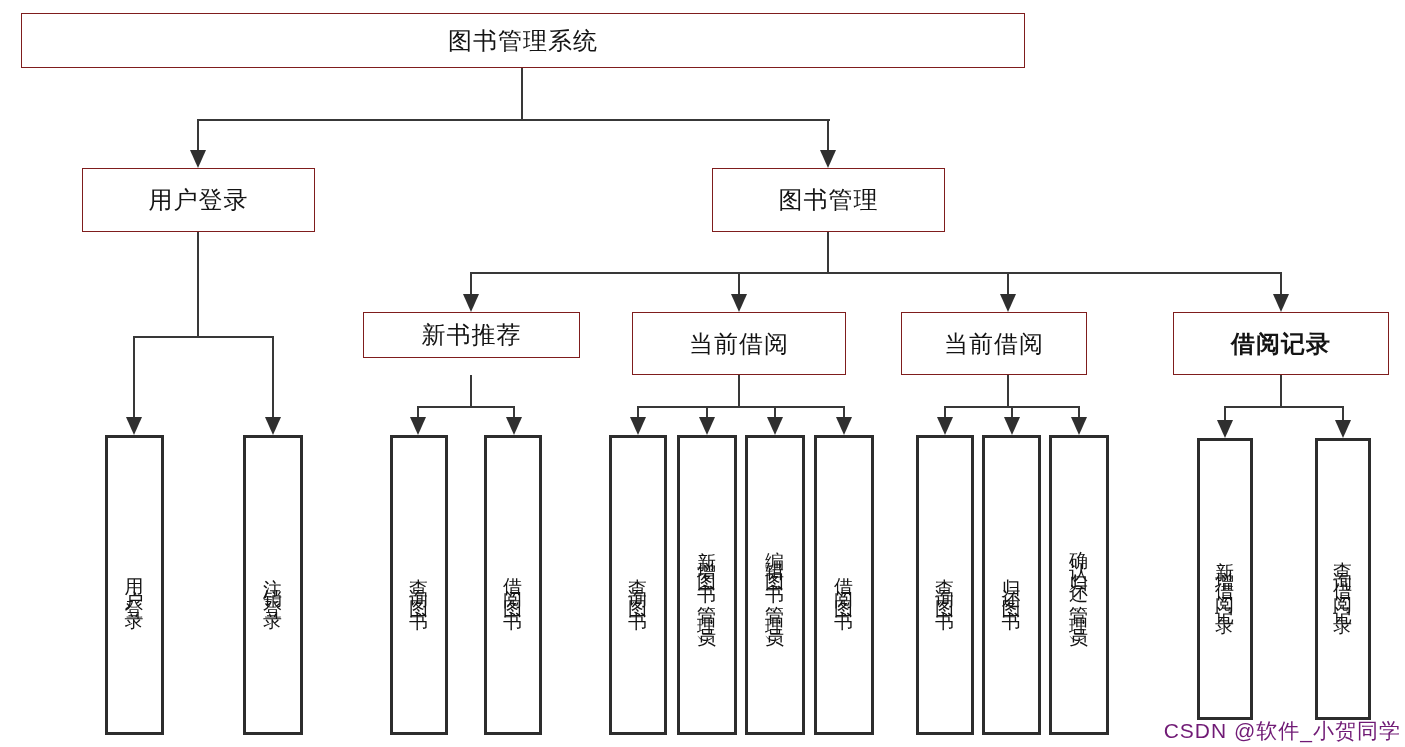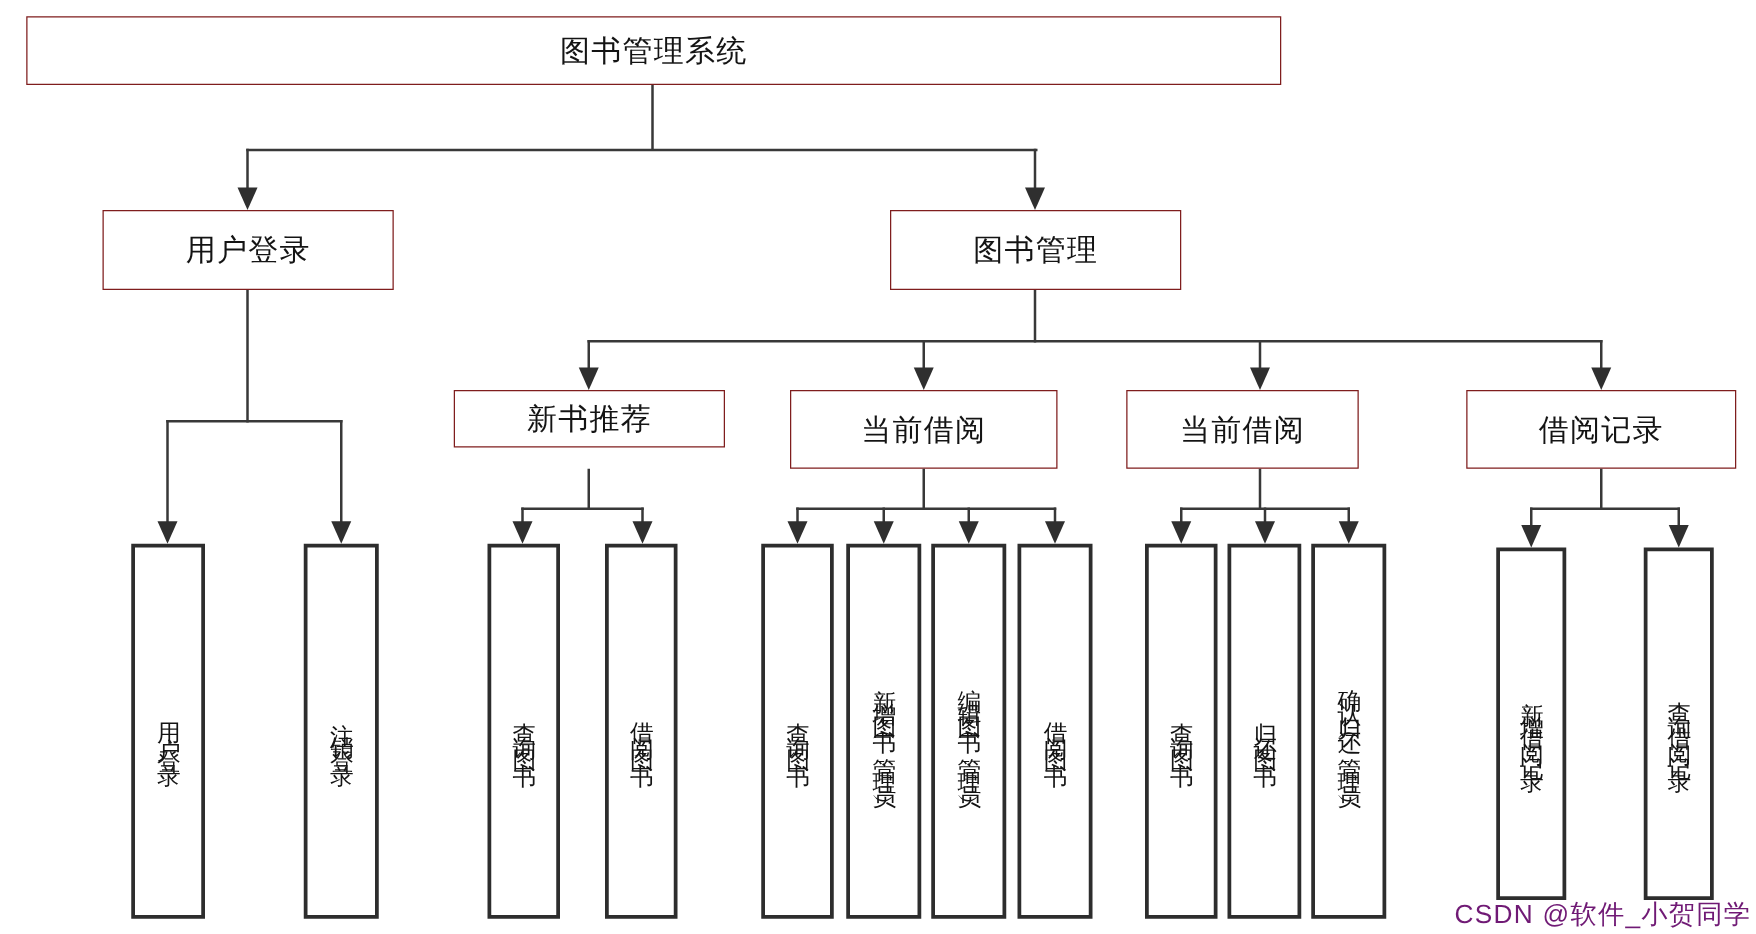--- a/index.html
+++ b/index.html
@@ -43,21 +43,21 @@
 <div id="canvas">
 
   <div class="box" style="left:21px;top:13px;width:1004px;height:55px;">图书管理系统</div>
 
   <div class="box" style="left:82px;top:168px;width:233px;height:64px;">用户登录</div>
   <div class="box" style="left:712px;top:168px;width:233px;height:64px;">图书管理</div>
 
   <div class="box" style="left:363px;top:312px;width:217px;height:46px;">新书推荐</div>
   <div class="box" style="left:632px;top:312px;width:214px;height:63px;">当前借阅</div>
   <div class="box" style="left:901px;top:312px;width:186px;height:63px;">当前借阅</div>
-  <div class="box" style="left:1173px;top:312px;width:216px;height:63px;">借阅记录</div>
+  <div class="box" style="left:1173px;top:312px;width:216px;height:63px;font-weight:bold;">借阅记录</div>
 
   <div class="leaf" style="left:105px;top:435px;width:59px;height:300px;">
     <span>用户登录</span>
   </div>
   <div class="leaf" style="left:243px;top:435px;width:60px;height:300px;">
     <span>注销登录</span>
   </div>
 
   <div class="leaf" style="left:390px;top:435px;width:58px;height:300px;">
     <span>查询图书</span>

